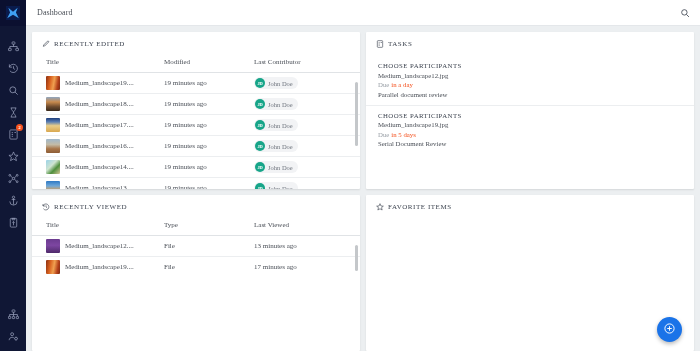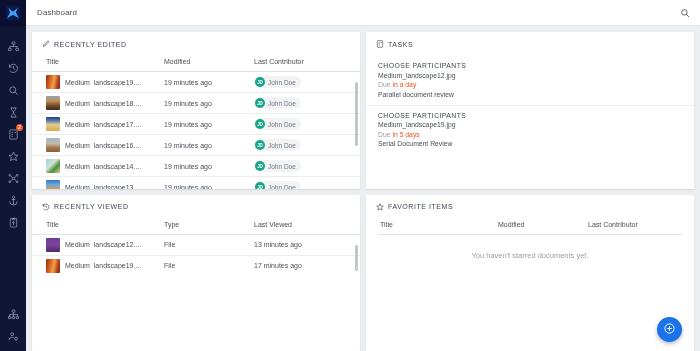--- a/index.html
+++ b/index.html
@@ -3,21 +3,21 @@
 <meta charset="utf-8">
 <style>
   * { box-sizing: border-box; margin: 0; padding: 0; }
   html, body {
     width: 700px; height: 351px;
     overflow: hidden;
     background: #eceff1;
     font-family: "Liberation Sans", sans-serif;
   }
 
-  .app { position: relative; width: 700px; height: 351px; display: flex; }
+  .app { position: relative; width: 700px; height: 351px; display: flex; font-family: Liberation Serif, serif; }
 
   
   .sidebar {
     width: 26px; height: 351px;
     background: #101735;
     display: flex; flex-direction: column; align-items: center;
     flex: 0 0 26px;
     position: relative;
   }
   .logo-box {
@@ -482,29 +482,20 @@
 
       <div class="panel">
         <div class="panel-head">
           <span class="ph-icon">
             <svg width="8" height="8" viewBox="0 0 24 24" fill="none" stroke="#3d4450" stroke-width="1.9">
               <polygon points="12,2 15,9 22,9.5 16.5,14 18.5,21 12,17.3 5.5,21 7.5,14 2,9.5 9,9"></polygon>
             </svg>
           </span>
           <span class="panel-title">FAVORITE ITEMS</span>
         </div>
-        <div class="tbl">
-          <div class="tbl-head">
-            <span class="c-title">Title</span>
-            <span class="c-mid">Modified</span>
-            <span class="c-end">Last Contributor</span>
-          </div>
-          <div class="fav-divider"></div>
-          <div class="empty-msg">You haven't starred documents yet.</div>
-        </div>
         <div class="fab">
           <span>
             <svg width="13" height="13" viewBox="0 0 24 24" fill="none" stroke="#fff" stroke-width="1.8">
               <circle cx="12" cy="12" r="8.5"></circle>
                 <line x1="12" y1="7.8" x2="12" y2="16.2"></line>
                 <line x1="7.8" y1="12" x2="16.2" y2="12"></line>
             </svg>
           </span>
         </div>
       </div>

